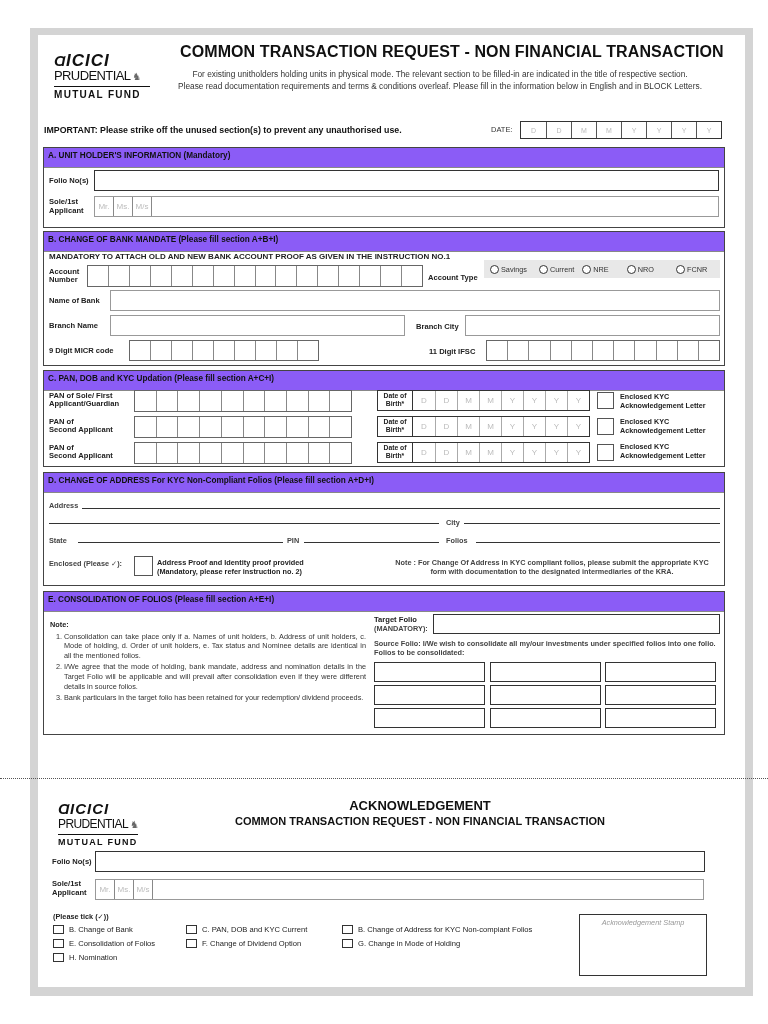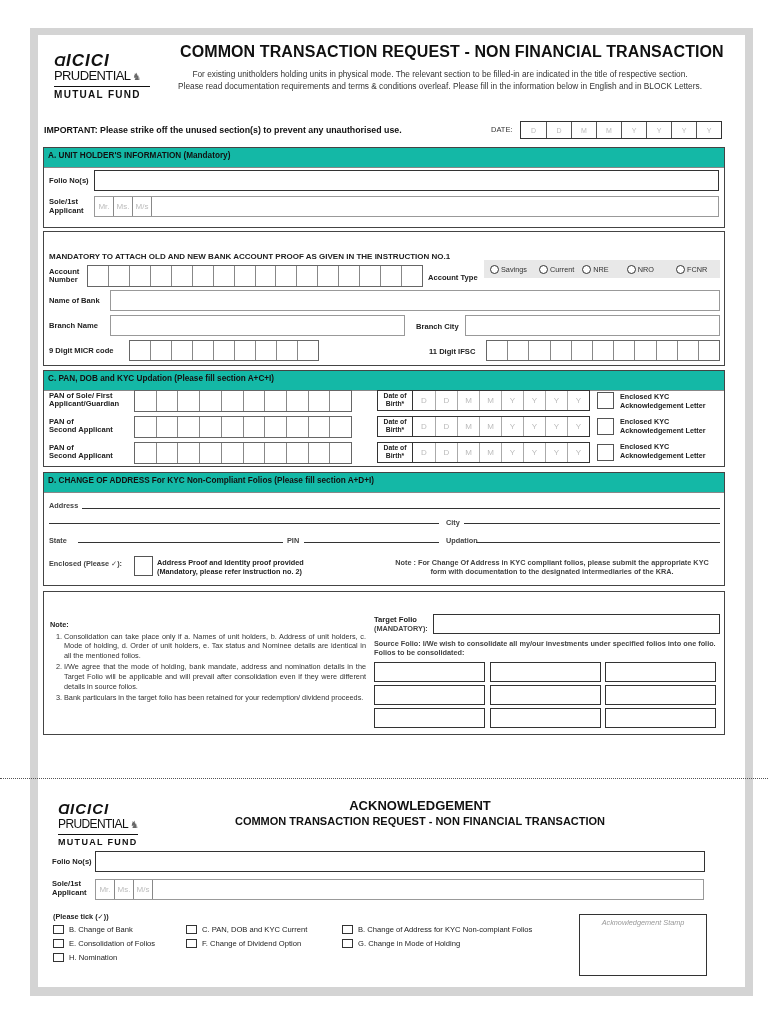--- a/index.html
+++ b/index.html
@@ -20,21 +20,21 @@
   .title { position: absolute; left: 180px; top: 43px; font-size: 16px; font-weight: bold; color: #111; letter-spacing: 0.1px; }
   .sub { position: absolute; left: 150px; width: 580px; text-align: center; font-size: 8.3px; color: #333; }
 
   .important { position: absolute; left: 44px; top: 125px; font-size: 8.8px; font-weight: bold; color: #111; }
   .date-label { position: absolute; left: 491px; top: 125px; font-size: 7.5px; color: #333; }
   .date-boxes { position: absolute; left: 520px; top: 121px; display: flex; border: 1px solid #333; height: 18px; }
   .date-boxes span { width: 25px; border-left: 1px solid #555; font-size: 7px; color: #bbb; display: flex; align-items: center; justify-content: center; }
   .date-boxes span:first-child { border-left: none; }
 
   .section { position: absolute; left: 43px; width: 682px; border: 1.5px solid #444; background: #fff; }
-  .sec-head { background: #14b8a6; height: 20px; font-size: 8.2px; font-weight: bold; color: #111; padding-left: 4px; line-height: 15px; border-bottom: 1px solid #888; }
+  .sec-head { background: #8b5cf6; height: 20px; font-size: 8.2px; font-weight: bold; color: #111; padding-left: 4px; line-height: 15px; border-bottom: 1px solid #888; }
 
   .lbl { position: absolute; font-size: 7.6px; font-weight: bold; color: #222; line-height: 9px; }
   .lbl-n { position: absolute; font-size: 7.3px; color: #444; line-height: 9px; font-weight: bold; }
   .box { position: absolute; border: 1px solid #333; background: #fff; }
   .box.light { border-color: #999; }
   .cells { position: absolute; display: flex; border: 1px solid #666; background: #fff; }
   .cells span { border-left: 1px solid #888; height: 100%; display: flex; align-items: center; justify-content: center; font-size: 8px; color: #bbb; }
   .cells span:first-child { border-left: none; }
 
   .radio-bar { position: absolute; left: 440px; top: 28px; width: 236px; height: 18px; background: #e8e8e8; display: flex; align-items: center; }
@@ -100,20 +100,21 @@
   <div class="lbl" style="left:5px; top:58px;">Applicant</div>
   <div class="cells" style="left:50px; top:48px; width:625px; height:21px; border-color:#999;">
     <span style="width:18px;">Mr.</span>
     <span style="width:19px;">Ms.</span>
     <span style="width:19px;">M/s</span>
     <span style="flex:1;"></span>
   </div>
 </div>
 
 <div class="section" style="top:231px; height:135px;">
+  <div class="sec-head">B. CHANGE OF BANK MANDATE (Please fill section A+B+I)</div>
   <div class="lbl" style="left:5px; top:20px; font-size:8px;">MANDATORY TO ATTACH OLD AND NEW BANK ACCOUNT PROOF AS GIVEN IN THE INSTRUCTION NO.1</div>
   <div class="lbl" style="left:5px; top:35px;">Account</div>
   <div class="lbl" style="left:5px; top:43px;">Number</div>
   <div class="cells" id="acct-cells" style="left:43px; top:33px; width:336px; height:22px;">
       <span style="flex: 1 1 0%;"></span>
       <span style="flex: 1 1 0%;"></span>
       <span style="flex: 1 1 0%;"></span>
       <span style="flex: 1 1 0%;"></span>
       <span style="flex: 1 1 0%;"></span>
       <span style="flex: 1 1 0%;"></span>
@@ -277,31 +278,32 @@
   <div class="sec-head">D. CHANGE OF ADDRESS For KYC Non-Compliant Folios (Please fill section A+D+I)</div>
   <div class="lbl-n" style="left:5px; top:28px;">Address</div>
   <div class="uline" style="left:38px; top:35px; width:638px;"></div>
   <div class="uline" style="left:5px; top:50px; width:390px;"></div>
   <div class="lbl-n" style="left:402px; top:45px;">City</div>
   <div class="uline" style="left:420px; top:50px; width:256px;"></div>
   <div class="lbl-n" style="left:5px; top:63px;">State</div>
   <div class="uline" style="left:34px; top:69px; width:205px;"></div>
   <div class="lbl-n" style="left:243px; top:63px;">PIN</div>
   <div class="uline" style="left:260px; top:69px; width:135px;"></div>
-  <div class="lbl-n" style="left:402px; top:63px;">Updation</div>
+  <div class="lbl-n" style="left:402px; top:63px;">Folios</div>
   <div class="uline" style="left:432px; top:69px; width:244px;"></div>
   <div class="lbl-n" style="left:5px; top:86px;">Enclosed (Please ✓):</div>
   <div class="box" style="left:90px; top:83px; width:19px; height:20px; border-color:#555;"></div>
   <div class="lbl" style="left:113px; top:85px; font-size:7.3px;"><span>Address Proof and Identity proof provided</span><br><span>(Mandatory, please refer instruction no. 2)</span></div>
   <div class="lbl-n" style="left:340px; top:85px; width:336px; text-align:center;">
     <b>Note :</b><span> For Change Of Address in KYC compliant folios, please submit the appropriate KYC</span><br><span>form with documentation to the designated intermediaries of the KRA.</span>
   </div>
 </div>
 
 <div class="section" style="top:591px; height:144px;">
+  <div class="sec-head">E. CONSOLIDATION OF FOLIOS (Please fill section A+E+I)</div>
   <div class="note-list" style="top:28px;">
     <div class="nh">Note:</div>
     <ol>
       <li>Consolidation can take place only if a. Names of unit holders, b. Address of unit holders, c. Mode of holding, d. Order of unit holders, e. Tax status and Nominee details are identical in all the mentioned folios.</li>
       <li>I/We agree that the mode of holding, bank mandate, address and nomination details in the Target Folio will be applicable and will prevail after consolidation even if they were different details in source folios.</li>
       <li>Bank particulars in the target folio has been retained for your redemption/ dividend proceeds.</li>
     </ol>
   </div>
   <div class="lbl" style="left:330px; top:23px;">Target Folio</div>
   <div class="lbl-n" style="left:330px; top:32px;">(MANDATORY):</div>

